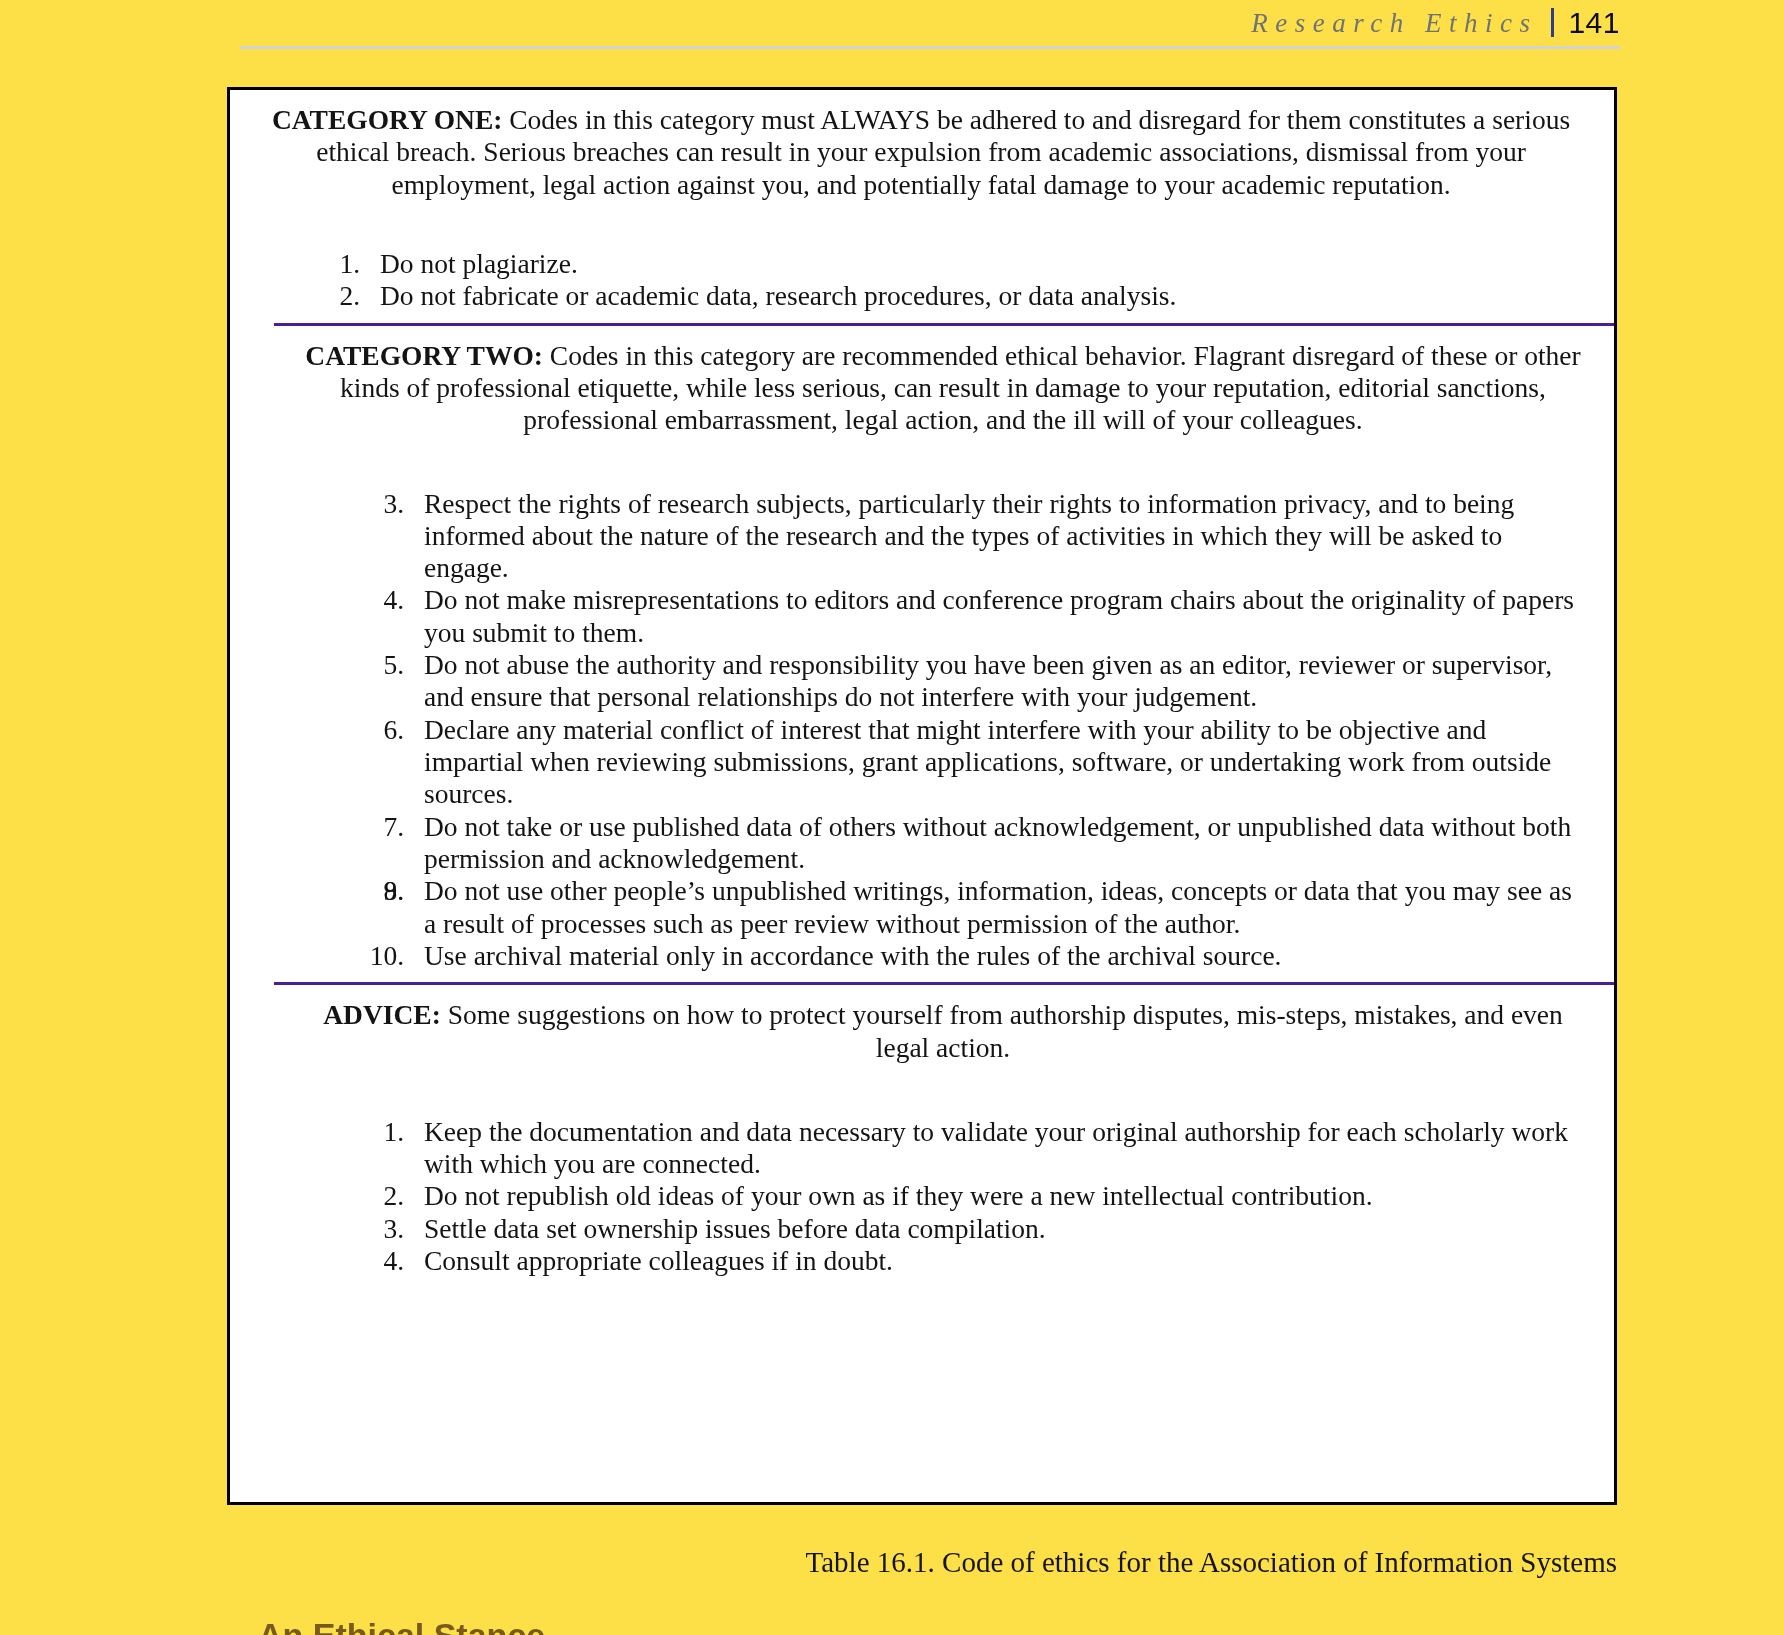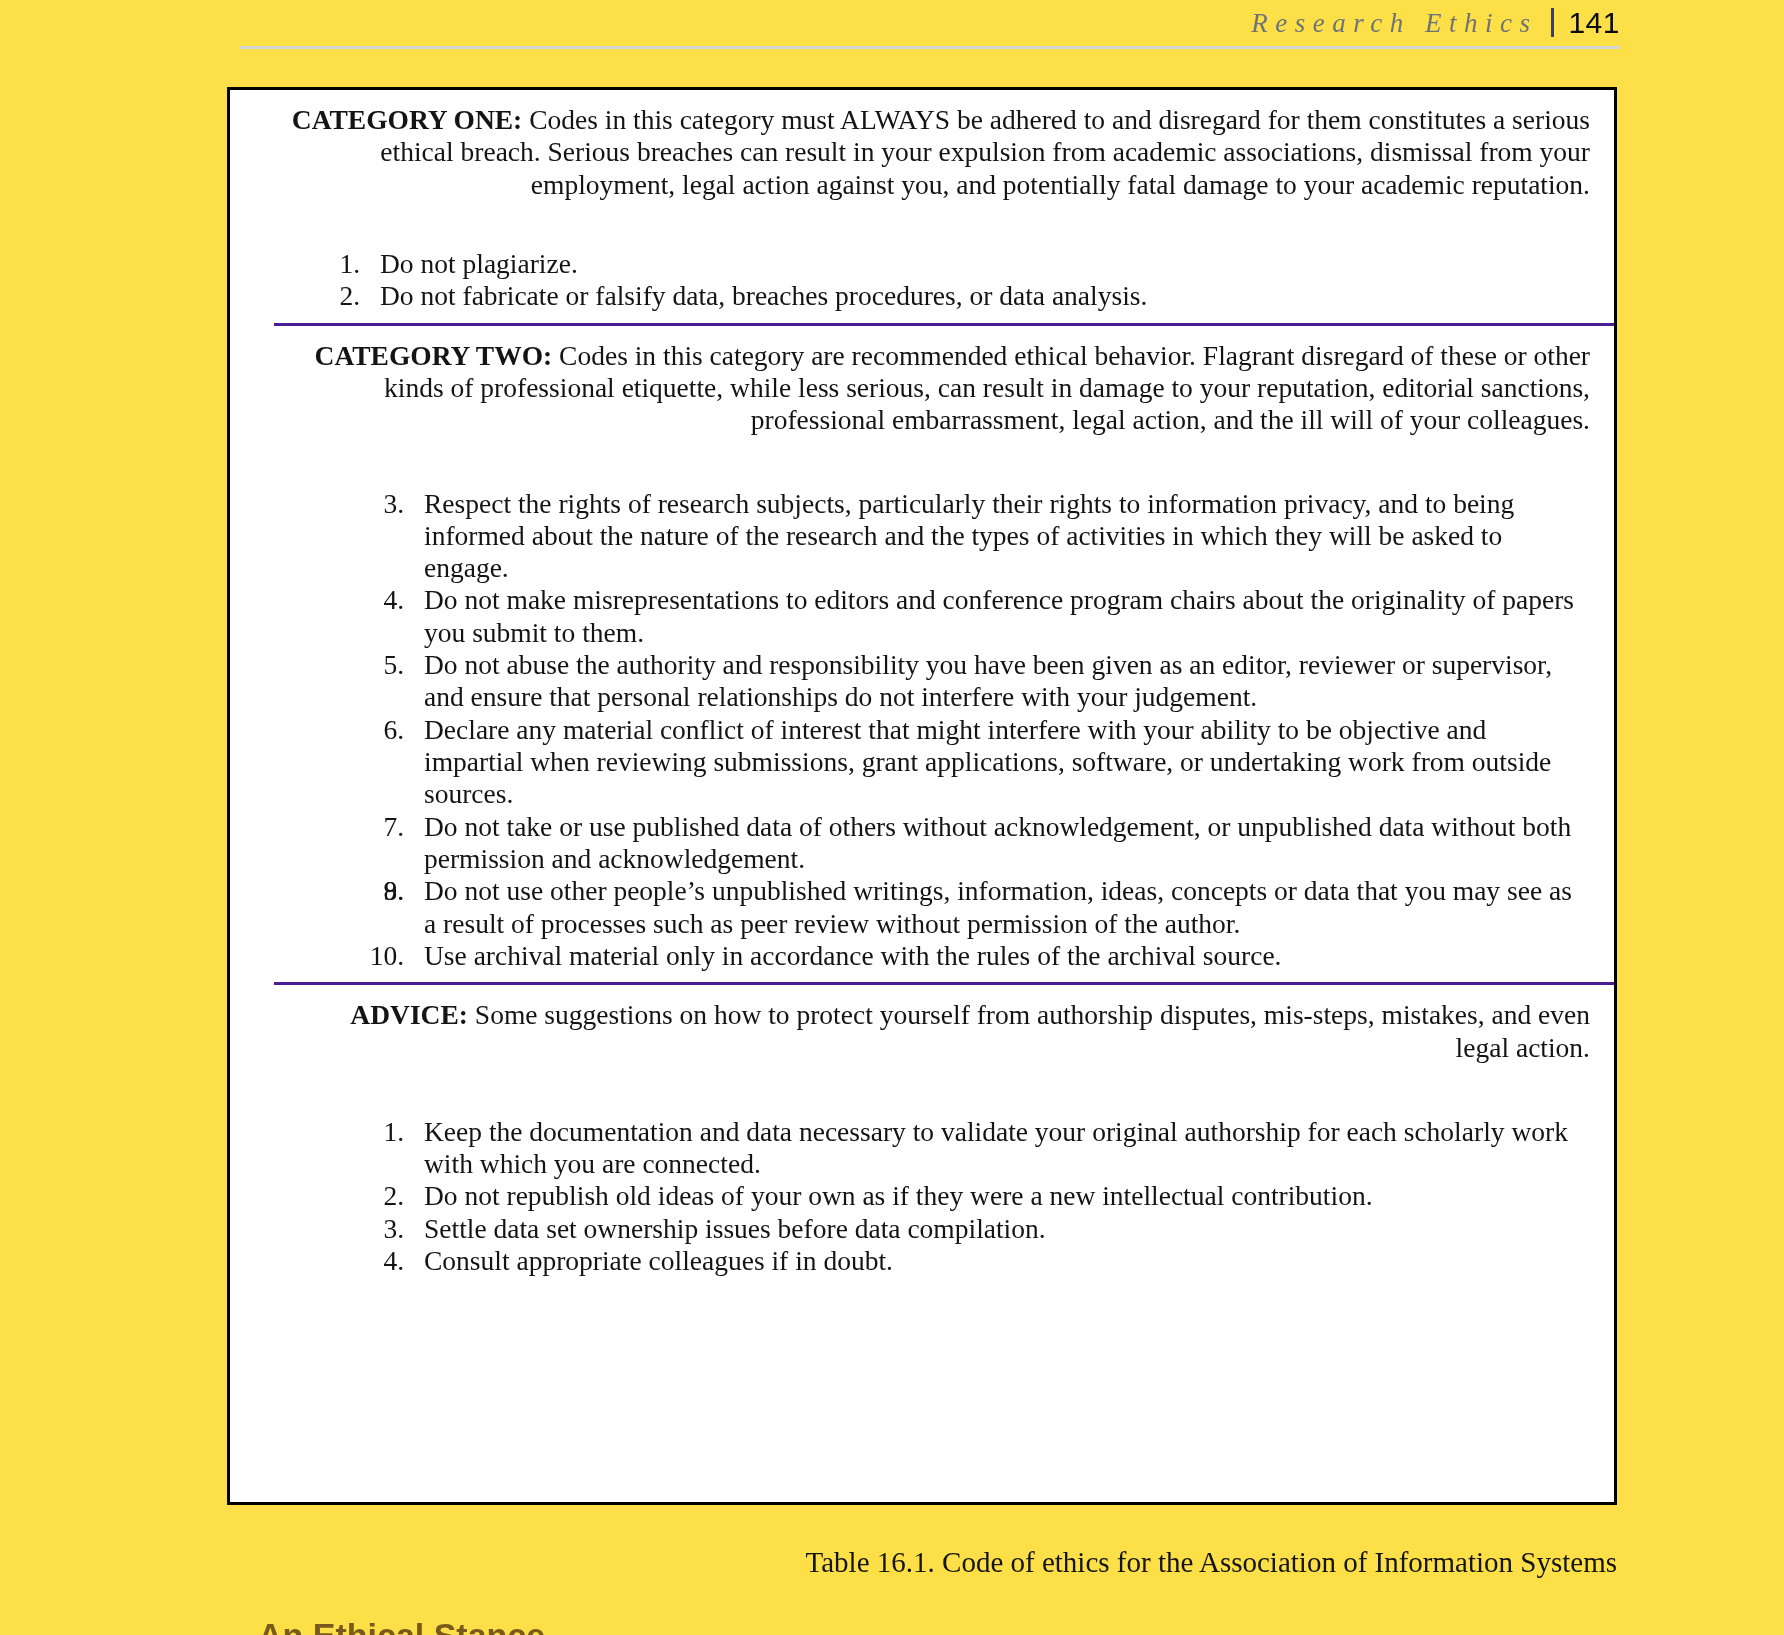--- a/index.html
+++ b/index.html
@@ -91,21 +91,21 @@
   }
   .tbl-section + .tbl-section {
     border-top: 3px solid #4c1d95;
     margin-left: 44px;
   }
 
   .lead {
     font-size: 27.5px;
     line-height: 1.175;
     margin: 0 0 0 0;
-    text-align: right;
+    text-align: center;
     color: #141414;
   }
   .lead .cat-label {
     font-weight: bold;
   }
 
   ol.codes {
     list-style: none;
     margin: 0;
     padding: 0;
@@ -169,21 +169,21 @@
     <span class="header-pageno">141</span>
   </div>
   <div class="header-rule"></div>
 
   <div class="table-box">
 
     <div class="tbl-section">
       <p class="lead"><span class="cat-label">CATEGORY ONE:</span><span>  Codes in this category must ALWAYS be adhered to and disregard for them constitutes a serious ethical breach.  Serious breaches can result in your expulsion from academic associations, dismissal from your employment, legal action against you, and potentially fatal damage to your academic reputation.</span></p>
       <ol class="codes gap-one">
         <li><span class="num">1.</span><span>Do not plagiarize.</span></li>
-        <li><span class="num">2.</span><span>Do not fabricate or falsify data, breaches procedures, or data analysis.</span></li>
+        <li><span class="num">2.</span><span>Do not fabricate or academic data, research procedures, or data analysis.</span></li>
       </ol>
     </div>
 
     <div class="tbl-section">
       <p class="lead"><span class="cat-label">CATEGORY TWO:</span><span> Codes in this category are recommended ethical behavior. Flagrant disregard of these or other kinds of professional etiquette, while less serious, can result in damage to your reputation, editorial sanctions, professional embarrassment, legal action, and the ill will of your colleagues.</span></p>
       <ol class="codes gap-two">
         <li><span class="num">3.</span><span>Respect the rights of research subjects, particularly their rights to information privacy, and to being informed about the nature of the research and the types of activities in which they will be asked to engage.</span></li>
         <li><span class="num">4.</span><span>Do not make misrepresentations to editors and conference program chairs about the originality of papers you submit to them.</span></li>
         <li><span class="num">5.</span><span>Do not abuse the authority and responsibility you have been given as an editor, reviewer or supervisor, and ensure that personal relationships do not interfere with your judgement.</span></li>
         <li><span class="num">6.</span><span>Declare any material conflict of interest that might interfere with your ability to be objective and impartial when reviewing submissions, grant applications, software, or undertaking work from outside sources.</span></li>

